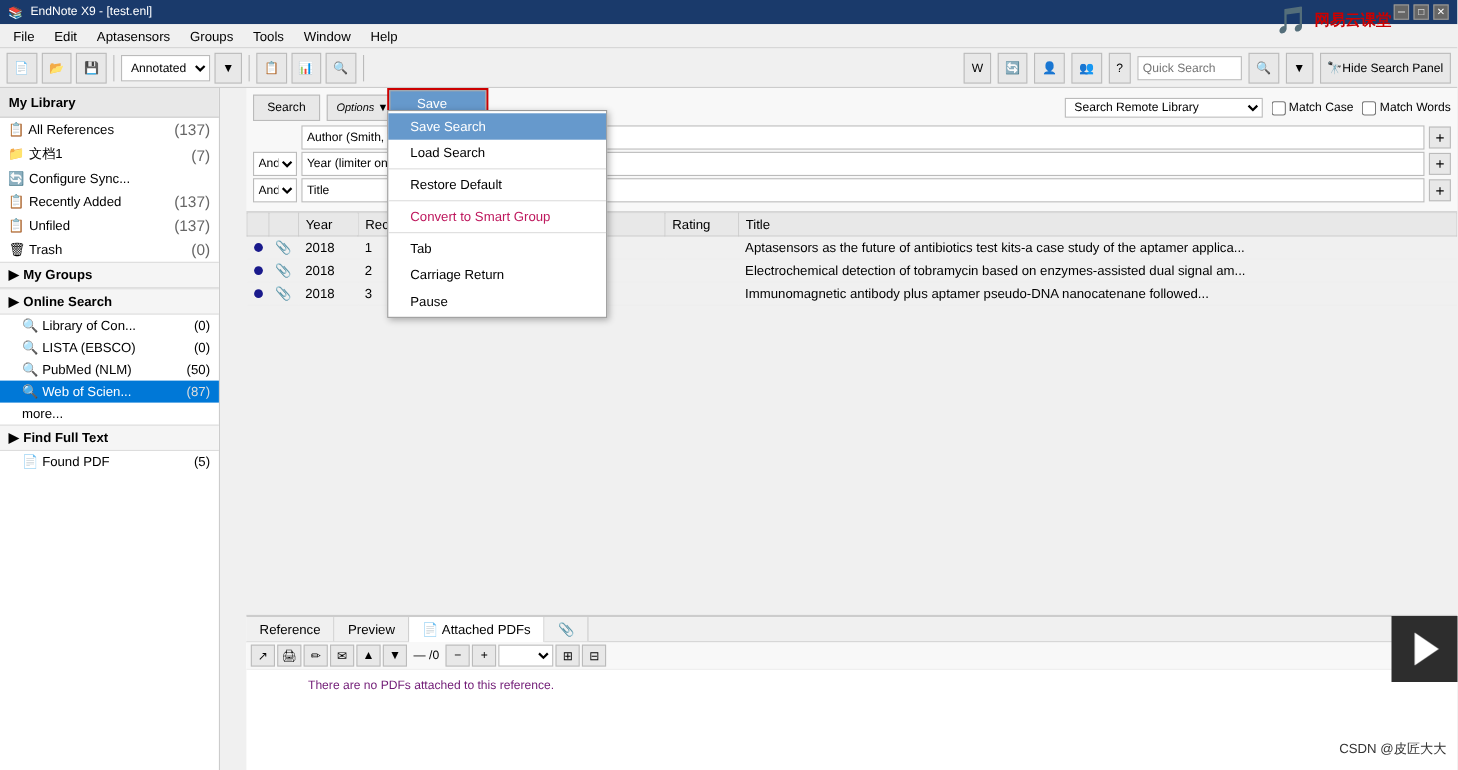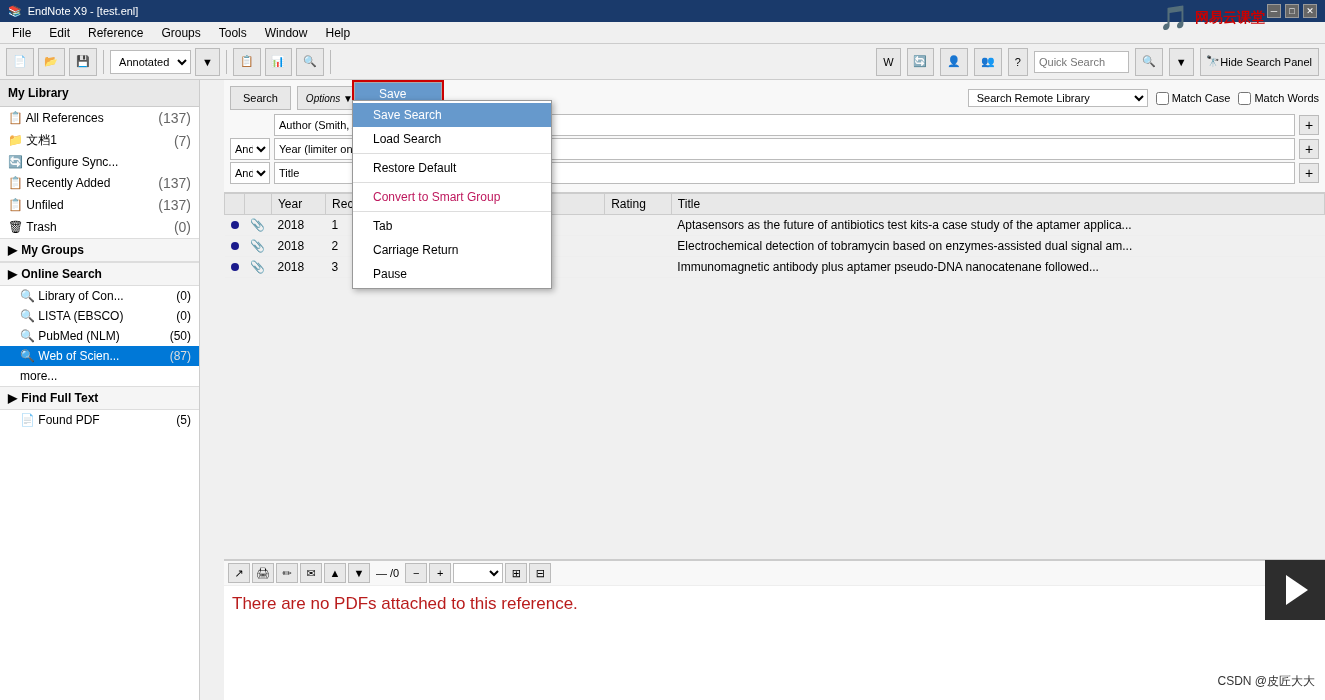--- a/index.html
+++ b/index.html
@@ -53,21 +53,21 @@
     .results-table td { border-bottom: 1px solid #eee; padding: 3px 6px; white-space: nowrap; overflow: hidden; max-width: 200px; text-overflow: ellipsis; }
     .dot { width: 8px; height: 8px; border-radius: 50%; background: #1a1a8c; display: inline-block; }
 
     
     .bottom-panel { height: 140px; background: white; border-top: 1px solid #ccc; display: flex; flex-direction: column; }
     .bottom-tabs { display: flex; border-bottom: 1px solid #ccc; background: #f0f0f0; }
     .bottom-tab { padding: 4px 12px; font-size: 12px; cursor: pointer; border-right: 1px solid #ccc; background: #f0f0f0; }
     .bottom-tab.active { background: white; border-bottom: 1px solid white; margin-bottom: -1px; }
     .bottom-toolbar { display: flex; align-items: center; gap: 2px; padding: 2px 4px; border-bottom: 1px solid #eee; background: #f8f8f8; }
     .bottom-tool-btn { width: 22px; height: 20px; background: #e8e8e8; border: 1px solid #bbb; cursor: pointer; display: flex; align-items: center; justify-content: center; font-size: 11px; }
-    .bottom-content { padding: 8px; font-size: 17px; color: #b91c1c; flex: 1; }
+    .bottom-content { padding: 8px; font-size: 11px; color: #701a75; flex: 1; margin-left: 48px; }
     .context-menu { position: absolute; top: 18px; left: 200px; background: white; border: 1px solid #999; box-shadow: 2px 2px 6px rgba(0,0,0,0.3); z-index: 600; min-width: 200px; padding: 2px 0; }
     .context-menu-item { padding: 5px 20px; cursor: pointer; font-size: 12px; display: flex; align-items: center; }
     .context-menu-item.highlighted { background: #6699cc; color: white; }
     .context-menu-item.disabled { color: #be185d; cursor: default; }
     .context-menu-separator { height: 1px; background: #ddd; margin: 2px 0; }
 
     .csdn-watermark { position: fixed; bottom: 10px; right: 10px; font-size: 12px; color: #333; z-index: 999; }
 
     .bottom-right-widget { position: fixed; right: 0; bottom: 80px; background: #2d2d2d; width: 60px; height: 60px; display: flex; align-items: center; justify-content: center; z-index: 300; }
     .play-btn { width: 0; height: 0; border-top: 15px solid transparent; border-bottom: 15px solid transparent; border-left: 22px solid white; margin-left: 4px; }
@@ -85,21 +85,21 @@
   <div class="title-bar-controls">
     <div class="title-btn">─</div>
     <div class="title-btn">□</div>
     <div class="title-btn">✕</div>
   </div>
 </div>
 
 <div class="menu-bar">
   <span class="menu-item">File</span>
   <span class="menu-item">Edit</span>
-  <span class="menu-item">Reference</span>
+  <span class="menu-item">Aptasensors</span>
   <span class="menu-item">Groups</span>
   <span class="menu-item">Tools</span>
   <span class="menu-item">Window</span>
   <span class="menu-item">Help</span>
 </div>
 
 <div class="toolbar">
   <button class="toolbar-btn">📄</button>
   <button class="toolbar-btn">📂</button>
   <button class="toolbar-btn">💾</button>
@@ -286,20 +286,29 @@
             <td>3</td>
             <td>Wang, J.; Dong...</td>
             <td></td>
             <td style="max-width:600px; overflow:hidden; text-overflow:ellipsis;">Immunomagnetic antibody plus aptamer pseudo-DNA nanocatenane followed...</td>
           </tr>
         </tbody>
       </table>
     </div>
 
     <div class="bottom-panel">
+      <div class="bottom-tabs">
+        <div class="bottom-tab">Reference</div>
+        <div class="bottom-tab">Preview</div>
+        <div class="bottom-tab active">
+          <span>📄</span>
+          <span>Attached PDFs</span>
+        </div>
+        <div class="bottom-tab">📎</div>
+      </div>
       <div class="bottom-toolbar">
         <button class="bottom-tool-btn">↗</button>
         <button class="bottom-tool-btn">🖨</button>
         <button class="bottom-tool-btn">✏</button>
         <button class="bottom-tool-btn">✉</button>
         <button class="bottom-tool-btn">▲</button>
         <button class="bottom-tool-btn">▼</button>
         <span style="font-size:11px; padding:0 4px;">— /0</span>
         <button class="bottom-tool-btn">−</button>
         <button class="bottom-tool-btn">+</button>

